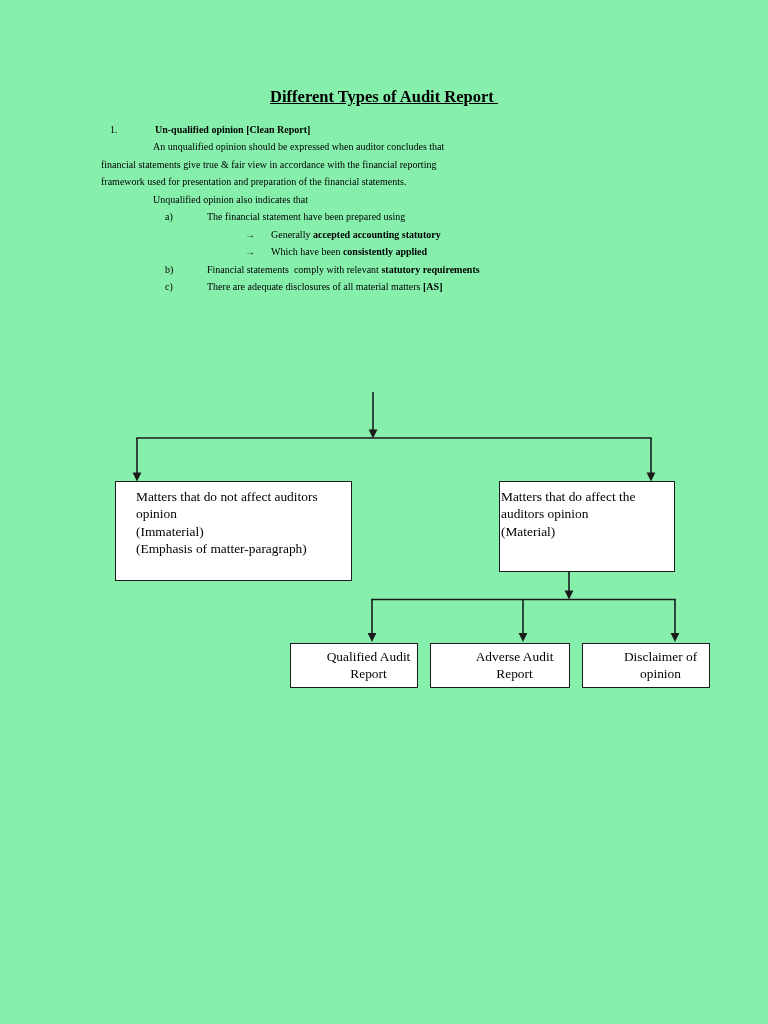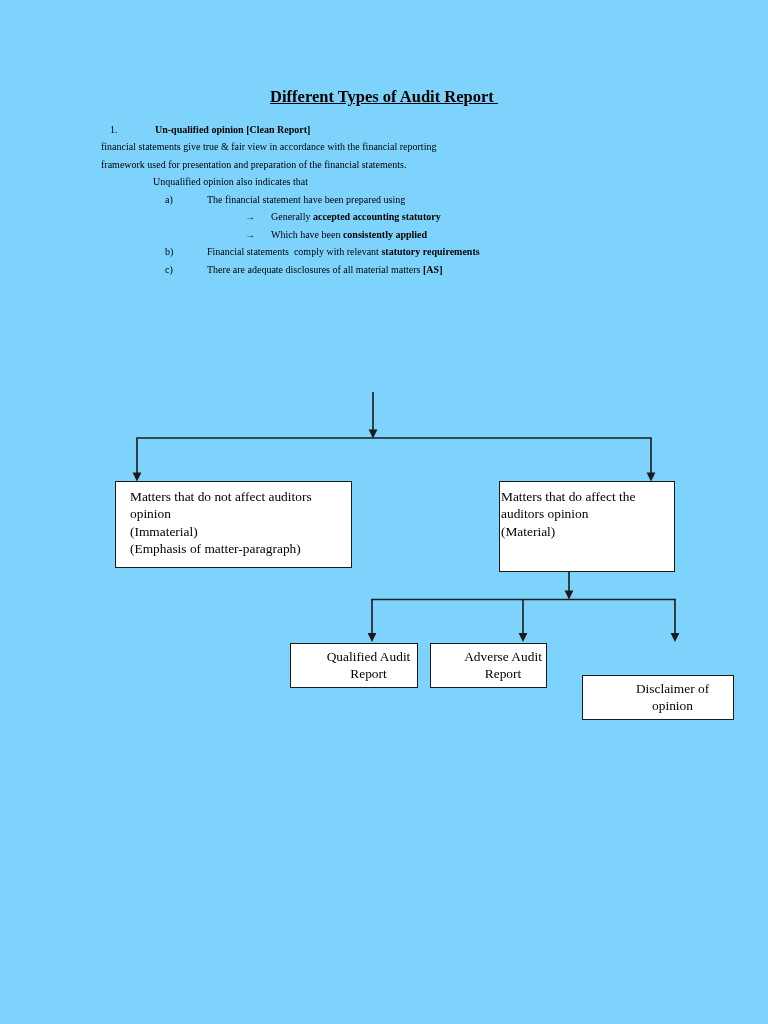--- a/index.html
+++ b/index.html
@@ -1,20 +1,20 @@
 <!DOCTYPE html>
 <html><head>
 <meta charset="utf-8">
 <style>
   html, body { margin: 0; padding: 0; background: #ffffff; }
   .page {
     position: relative;
     width: 768px;
     height: 1024px;
-    background: #7dd3fc;
+    background: #86efac;
     color: #000000;
     font-family: "Liberation Serif", "DejaVu Serif", serif;
     overflow: hidden;
   }
 
   
   .doc-title {
     position: absolute;
     top: 87px;
     left: 0;
@@ -68,40 +68,41 @@
     letter-spacing: 0.2px;
   }
   .fc-box {
     position: absolute;
     border: 1.6px solid #1b1b1b;
     box-sizing: border-box;
     font-size: 13.4px;
     line-height: 17.3px;
     background: #ffffff;
   }
-  .fc-left  { left: 115px; top: 481px; width: 237px; height: 87px; padding: 6px 14px; }
+  .fc-left  { left: 115px; top: 481px; width: 237px; height: 100px; padding: 6px 20px; }
   .fc-right { left: 499px; top: 481px; width: 176px; height: 91px; padding: 6px 1px; }
   .fc-leaf  { top: 643px; height: 45px; text-align: center; padding-top: 4px; padding-left: 29px; }
   .leaf-0 { left: 290px; width: 128px; }
-  .leaf-1 { left: 430px; width: 117px; }
-  .leaf-2 { left: 582px; width: 152px; margin-top: 32px; }
+  .leaf-1 { left: 430px; width: 140px; }
+  .leaf-2 { left: 582px; width: 128px; }
 </style>
 </head>
 <body>
 
 <div class="page">
 
   <div class="doc-title">
     <span class="underlined">Different Types of Audit Report </span>
   </div>
 
   <div class="text-block">
     <div class="tline">
       <span class="num-label">1.</span><span class="bold">Un-qualified opinion [Clean Report]</span>
     </div>
+    <div class="tline ind">An unqualified opinion should be expressed when auditor concludes that</div>
     <div class="tline">financial statements give true &amp; fair view in accordance with the financial reporting</div>
     <div class="tline">framework used for presentation and preparation of the financial statements.</div>
     <div class="tline ind">Unqualified opinion also indicates that</div>
 
     <div class="tline item-line">
       <span class="item-label">a)</span><span class="pre-space">The financial statement have been prepared using</span>
     </div>
 
     <div class="tline arrow-line">
       <span class="arrow-glyph">→</span><span class="pre-space">Generally </span><span class="bold pre-space">accepted accounting statutory</span>

